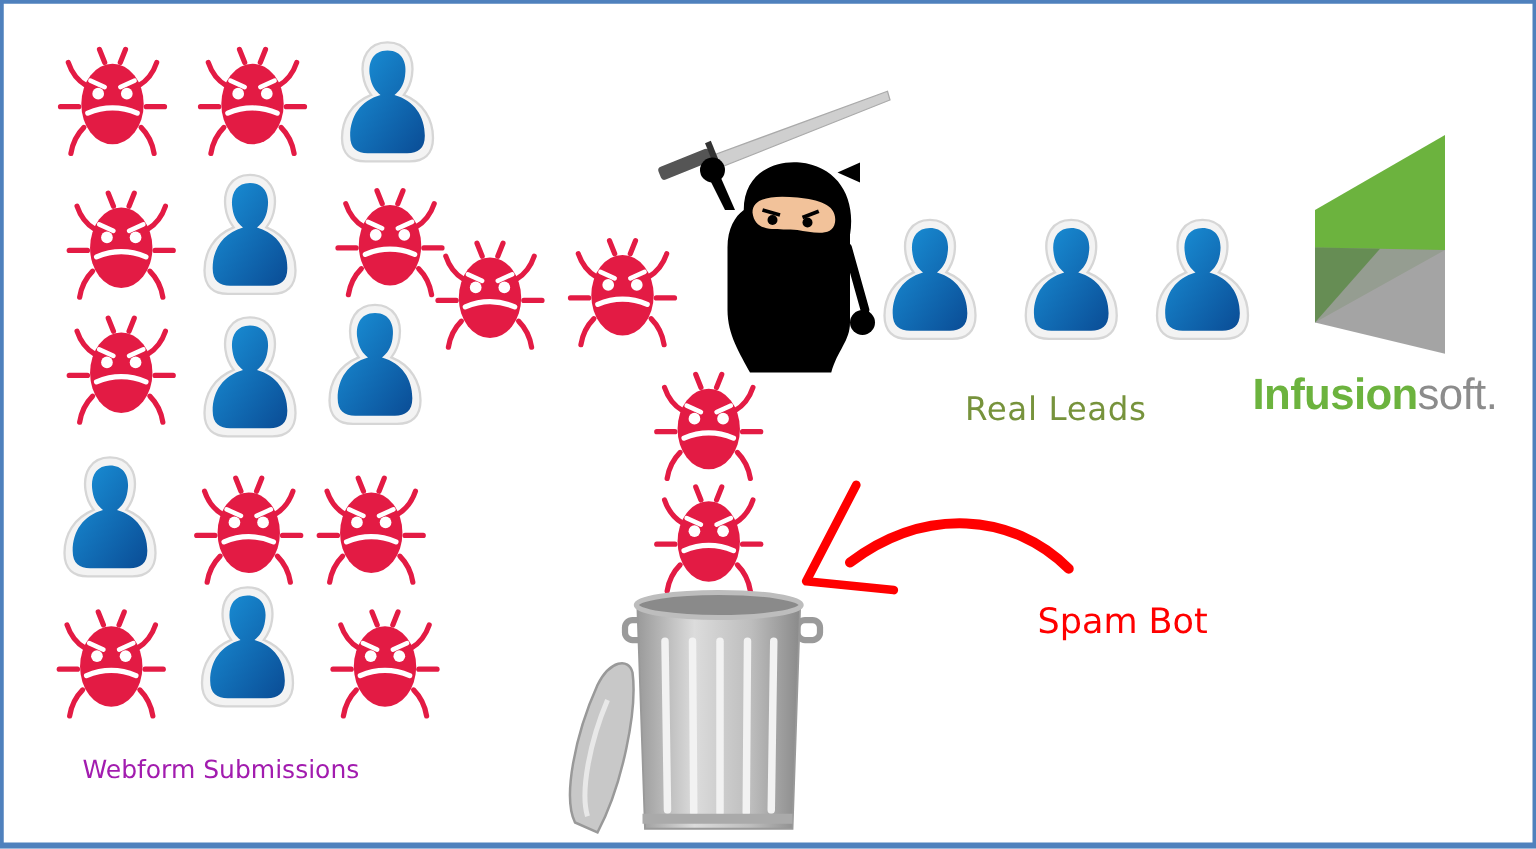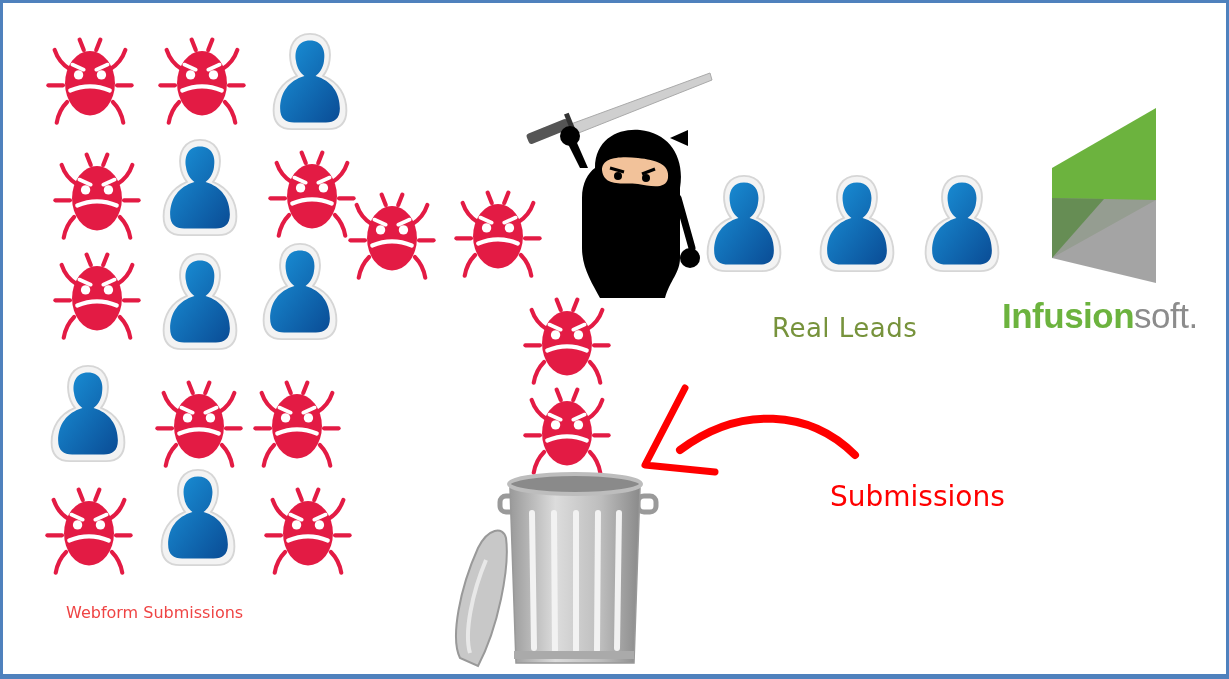--- a/index.html
+++ b/index.html
@@ -1,20 +1,20 @@
 <!DOCTYPE html>
 <html><head>
 <meta charset="utf-8">
 <style>
   html, body { margin: 0; padding: 0; }
   body { width: 1229px; height: 679px; background: #fff; position: relative; overflow: hidden; font-family: "DejaVu Sans", sans-serif; }
   .frame { position: absolute; left: 0; top: 0; width: 1229px; height: 679px; box-sizing: border-box; border: 3px solid #4f81bd; border-bottom-width: 5px; }
   .icon { position: absolute; }
   .label { position: absolute; font-weight: normal; white-space: nowrap; }
-  .webform { left: 66px; top: 603px; font-size: 16px; color: #ef4444; }
+  .webform { left: 66px; top: 603px; font-size: 20px; color: #a21caf; }
   .leads { left: 772px; top: 313px; font-size: 26px; color: #77933c; letter-spacing: 0.5px; }
   .spam { left: 830px; top: 478px; font-size: 28px; color: #ff0000; line-height: 38px; }
   .brand { position: absolute; left: 1002px; top: 284px; font-size: 35px; white-space: nowrap; font-family: "Liberation Sans", sans-serif; letter-spacing: -0.5px; margin-top: 12px; }
   .brand .b1 { color: #6cb33e; font-weight: bold; }
   .brand .b2 { color: #8c8c8c; font-weight: normal; }
 </style>
 </head>
 <body>
 
 <svg width="0" height="0" style="position:absolute">
@@ -175,16 +175,16 @@
   </g>
   <rect x="66" y="183" width="120" height="8" fill="#aaa"></rect>
 </svg>
 
 <svg class="icon" style="left:640px;top:380px" width="230" height="100" viewBox="0 0 230 100">
   <path d="M215 75 C170 30 100 25 40 70" fill="none" stroke="#ff0000" stroke-width="8" stroke-linecap="round"></path>
   <path d="M45 8 L5 85 L75 92" fill="none" stroke="#ff0000" stroke-width="7" stroke-linecap="round" stroke-linejoin="round"></path>
 </svg>
 
 <div class="label spam">
-  <div>Submissions</div>
+  <div>Spam Bot</div>
 </div>
 
 <div class="label webform">Webform Submissions</div>
 
 </body></html>

